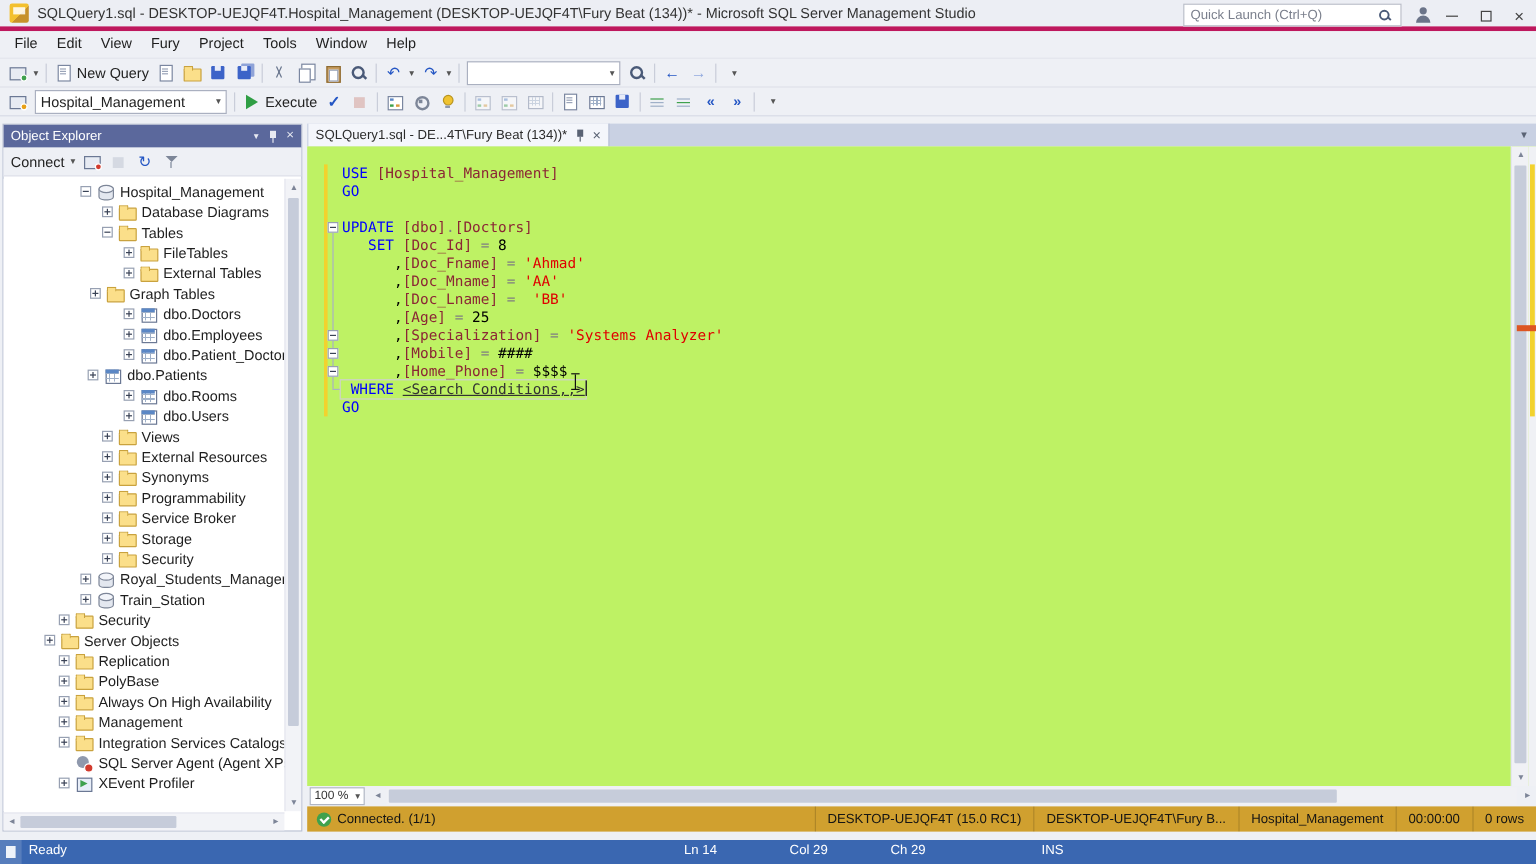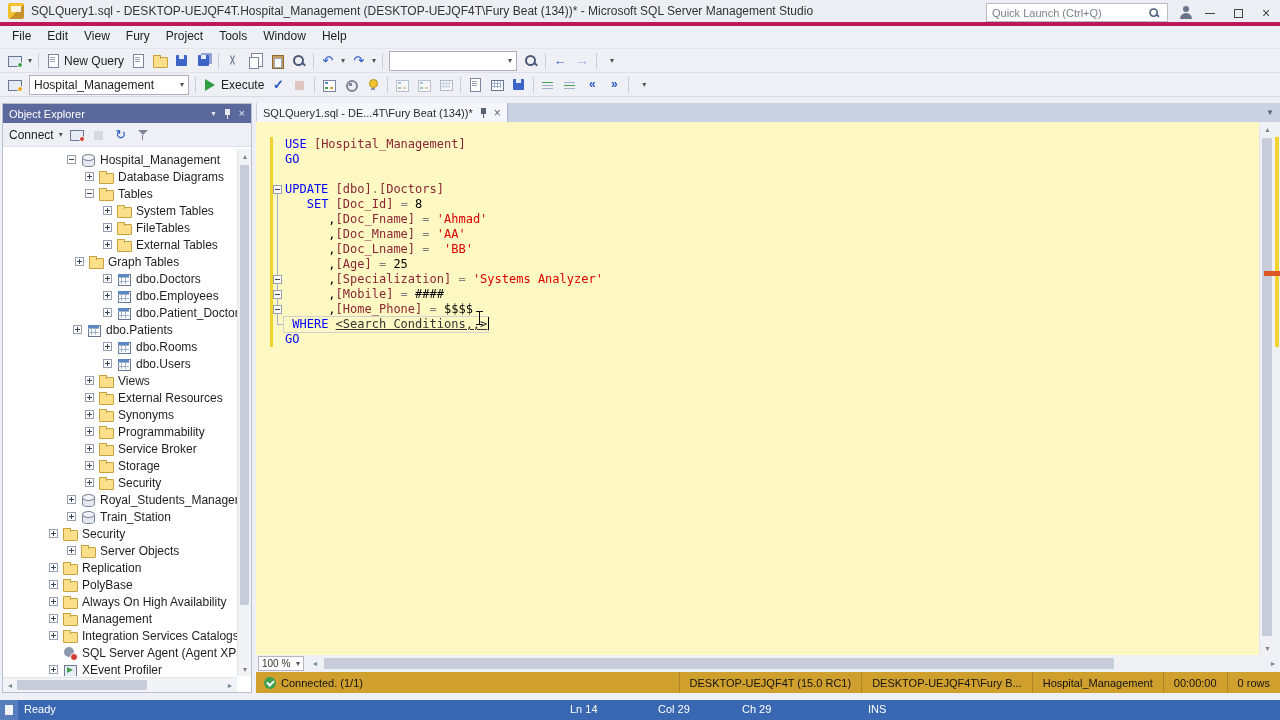--- a/index.html
+++ b/index.html
@@ -102,21 +102,21 @@
   .oe-hscroll{position:absolute;left:0;right:14px;bottom:0;height:15px;background:#f2f3f7;border-top:1px solid #e4e6ee;display:flex;align-items:center}
   .sarrow{width:14px;height:14px;display:flex;align-items:center;justify-content:center;font-size:7px;color:#7d8598;flex:none}
   .vthumb{position:absolute;left:2px;right:2px;background:#c6ccda;border-radius:1px}
   .hthumb{height:10px;background:#c6ccda;border-radius:1px}
 
   
   #tabstrip{position:absolute;left:256px;top:103px;right:0;height:19px;background:#c9d1e3;display:flex;align-items:center}
   .tab{height:19px;background:#f4f6fb;display:flex;align-items:center;padding:0 6px;font-size:11px;color:#2b2b2b;border-right:1px solid #aab4cc;gap:6px;margin-left:1px}
   .tab-close{color:#5a6374;font-size:12px;line-height:12px}
   .docdrop{margin-left:auto;margin-right:6px;color:#5a6374;font-size:8px}
-  #editor{position:absolute;left:256px;top:122px;right:0;height:533px;background:#fef9c3}
+  #editor{position:absolute;left:256px;top:122px;right:0;height:533px;background:#bef264}
   .change-bar{position:absolute;left:14px;top:15px;width:3px;height:210px;background:var(--change)}
   .cbox{position:absolute;left:17px;width:9px;height:9px;border:1px solid #97a0b2;background:#fff;z-index:3}
   .cbox::before{content:"";position:absolute;left:1px;right:1px;top:3px;height:1px;background:#3a4356}
   .outline-line{position:absolute;left:21px;top:72px;width:1px;height:130px;background:#aab2c4;z-index:2}
   .outline-tick{position:absolute;left:21px;top:202px;width:6px;height:1px;background:#aab2c4;z-index:2}
   .current-line-box{position:absolute;left:27px;top:194px;width:206px;height:17px;border:1px solid #d0d0d0;z-index:0}
   .code{position:absolute;left:29px;top:15px;font-family:"DejaVu Sans Mono","Liberation Mono",monospace;font-size:12px;line-height:15px;white-space:pre;z-index:1}
   .cl{height:15px}
   .tk-k{color:var(--kw)} .tk-i{color:var(--id)} .tk-s{color:var(--str)} .tk-o{color:var(--op)} .tk-p{color:#000}
   .tk-t{color:var(--tpl);text-decoration:underline}
@@ -354,25 +354,20 @@
         <span class="tree-lbl">Database Diagrams</span>
       </div>
       <div class="tree-row" style="padding-left: 82px;">
         <span class="exp minus"></span>
         <span class="icx i-folder"></span>
         <span class="tree-lbl">Tables</span>
       </div>
       <div class="tree-row" style="padding-left: 100px;">
         <span class="exp plus"></span>
         <span class="icx i-folder"></span>
-        <span class="tree-lbl">System Tables</span>
-      </div>
-      <div class="tree-row" style="padding-left: 100px;">
-        <span class="exp plus"></span>
-        <span class="icx i-folder"></span>
         <span class="tree-lbl">FileTables</span>
       </div>
       <div class="tree-row" style="padding-left: 100px;">
         <span class="exp plus"></span>
         <span class="icx i-folder"></span>
         <span class="tree-lbl">External Tables</span>
       </div>
       <div class="tree-row" style="padding-left: 72px;">
         <span class="exp plus"></span>
         <span class="icx i-folder"></span>
@@ -451,21 +446,21 @@
       <div class="tree-row" style="padding-left: 64px;">
         <span class="exp plus"></span>
         <span class="icx i-db"></span>
         <span class="tree-lbl">Train_Station</span>
       </div>
       <div class="tree-row" style="padding-left: 46px;">
         <span class="exp plus"></span>
         <span class="icx i-folder"></span>
         <span class="tree-lbl">Security</span>
       </div>
-      <div class="tree-row" style="padding-left: 64px;">
+      <div class="tree-row" style="padding-left: 34px;">
         <span class="exp plus"></span>
         <span class="icx i-folder"></span>
         <span class="tree-lbl">Server Objects</span>
       </div>
       <div class="tree-row" style="padding-left: 46px;">
         <span class="exp plus"></span>
         <span class="icx i-folder"></span>
         <span class="tree-lbl">Replication</span>
       </div>
       <div class="tree-row" style="padding-left: 46px;">

